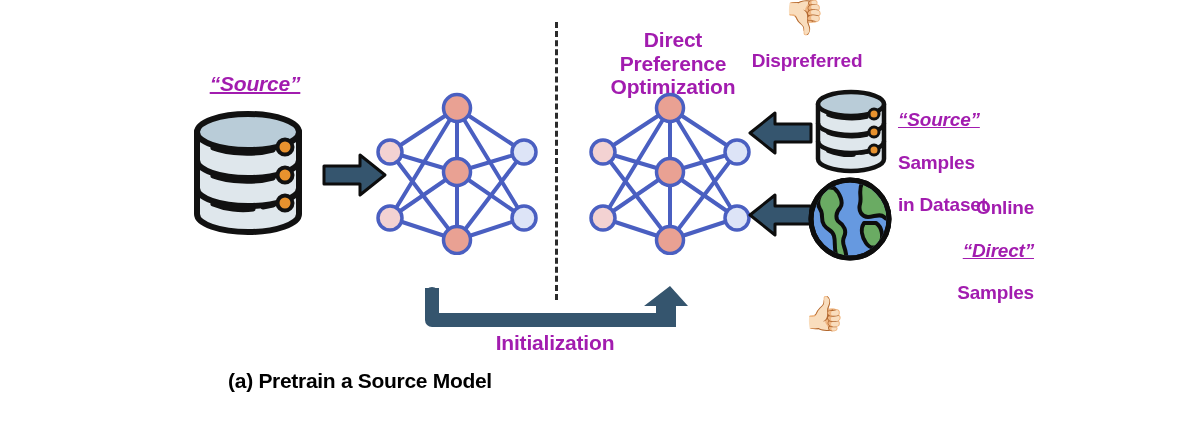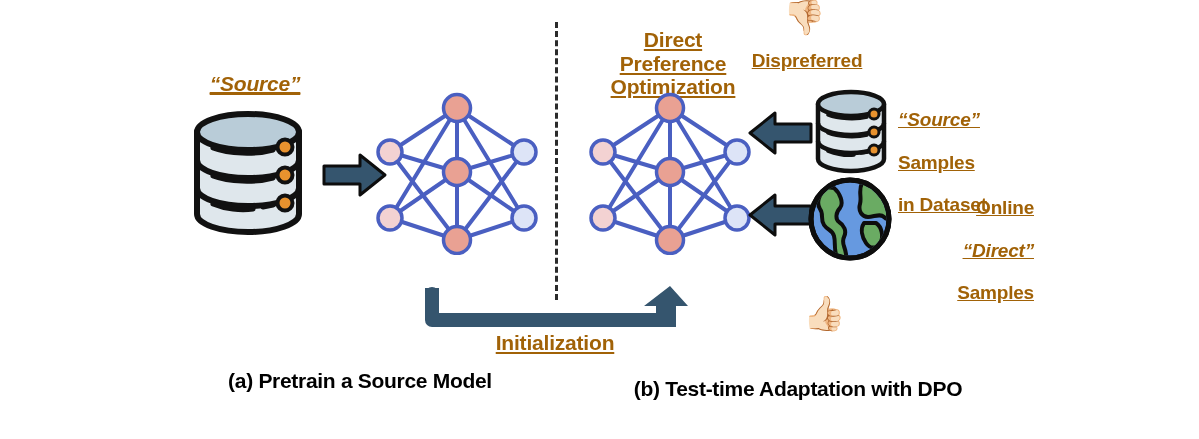--- a/index.html
+++ b/index.html
@@ -16,26 +16,25 @@
     width: 1199px;
     height: 439px;
     background: #ffffff;
     overflow: hidden;
   }
   .abs { position: absolute; }
 
   
   .lbl {
     font-weight: bold;
-    color: #a16207;
+    color: #a21caf;
     text-align: center;
     line-height: 1.12;
     letter-spacing: -0.2px;
     white-space: pre-line;
-    text-decoration: underline;
   }
   .lbl-lg { font-size: 21px; }
   .lbl-md { font-size: 19px; }
   .caption {
     font-weight: bold;
     font-size: 21px;
     color: #000000;
     text-align: center;
     letter-spacing: -0.3px;
   }
@@ -236,15 +235,14 @@
       <path d="M12,8 L12,30 Q12,34 18,34 L244,34" fill="none" stroke="#35556e" stroke-width="14" stroke-linejoin="round" stroke-linecap="round"></path>
 
       <path d="M236,41 L236,20 L224,20 L250,0 L268,20 L256,20 L256,41 Z" fill="#35556e" stroke="none"></path>
     </svg>
   </div>
 
   <div class="abs lbl lbl-lg" style="left:465px; top:331px; width:180px;">Initialization</div>
 
   <div class="abs caption" style="left:180px; top:369px; width:360px;">(a) Pretrain a Source Model</div>
 
-  <div class="abs caption" style="left:588px; top:377px; width:420px;">(b) Test-time Adaptation with DPO</div>
 
 </div>
 
 </body></html>

